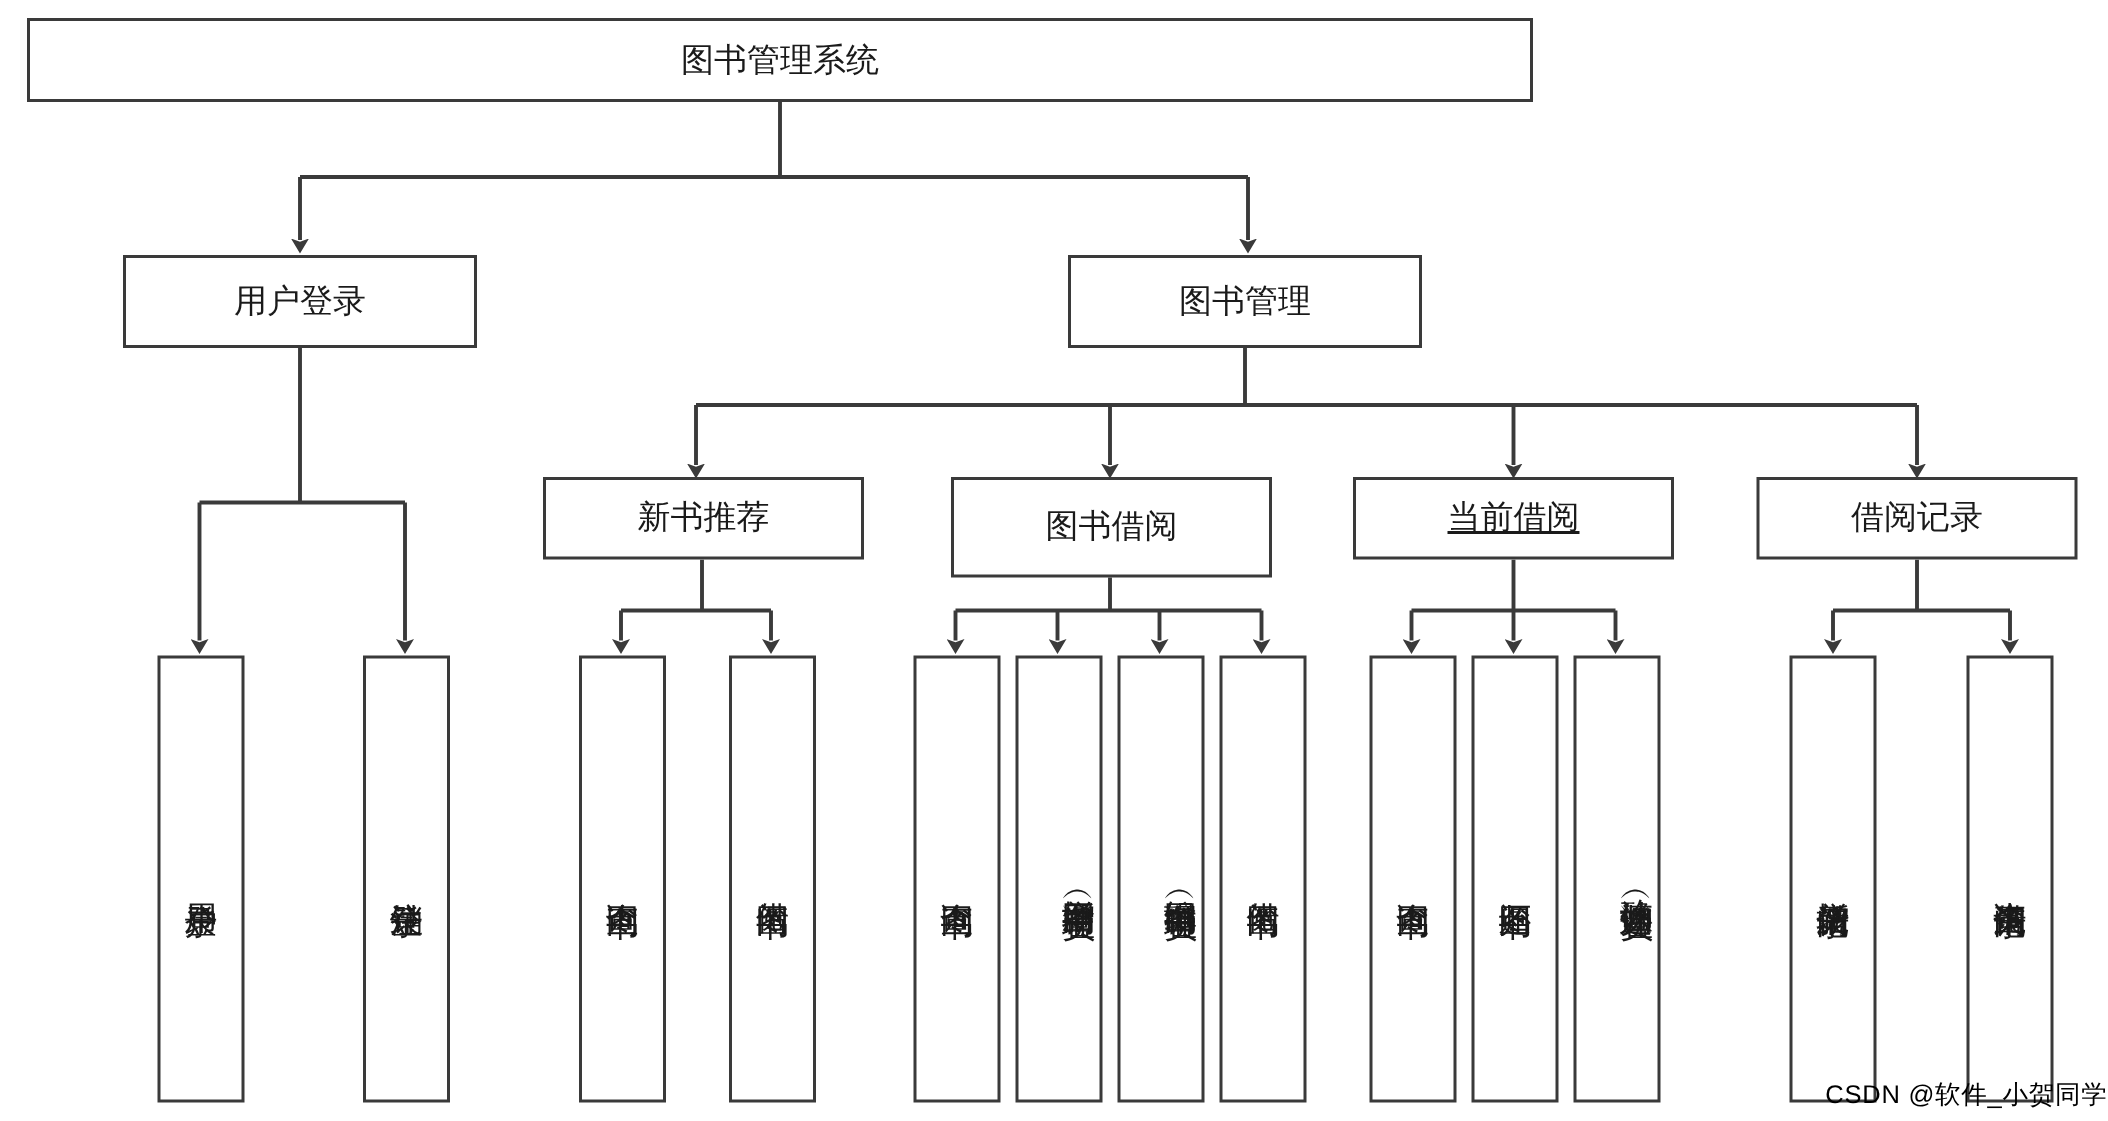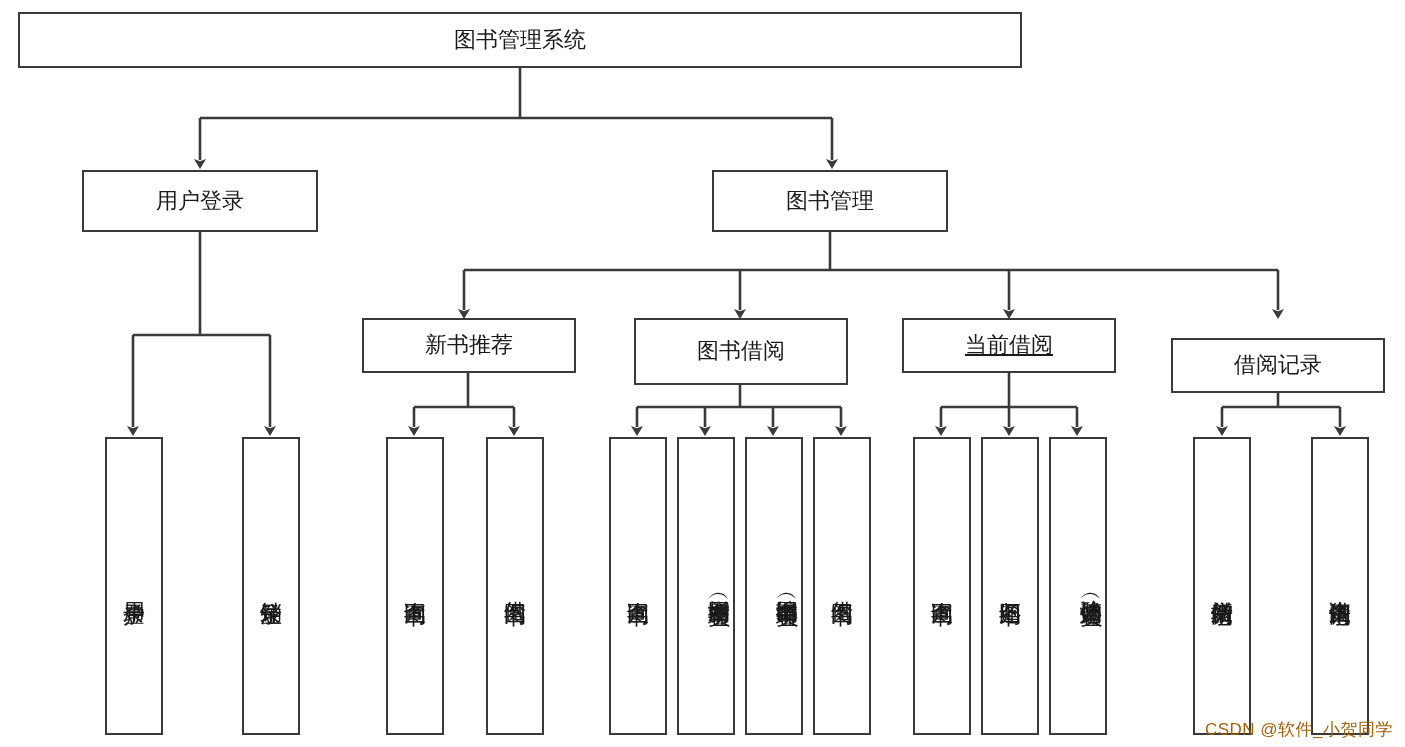--- a/index.html
+++ b/index.html
@@ -31,24 +31,24 @@
     padding-top:6px;
     padding-bottom:6px;
     align-items:flex-start;
     justify-content:center;
     text-align:center;
   }
   .node-v.mid{ align-items:center; }
   svg.links{position:absolute;left:0;top:0;width:1405px;height:747px;pointer-events:none;}
   .watermark{
     position:absolute;
-    right:12px;
+    right:0;
     bottom:6px;
     font-size:17px;
-    color:#a16207;
+    color:#000000;
     white-space:nowrap;
     letter-spacing:0.5px;
   }
 </style>
 </head>
 <body>
 
 <div id="diagram">
 
   <svg class="links" viewBox="0 0 1405 747" xmlns="http://www.w3.org/2000/svg">
@@ -105,21 +105,21 @@
   </svg>
 
   <div class="node node-h" style="left:18px;top:12px;width:1004px;height:56px;">图书管理系统</div>
 
   <div class="node node-h" style="left:82px;top:170px;width:236px;height:62px;">用户登录</div>
   <div class="node node-h" style="left:362px;top:318px;width:214px;height:55px;">新书推荐</div>
 
   <div class="node node-h" style="left:712px;top:170px;width:236px;height:62px;">图书管理</div>
   <div class="node node-h" style="left:634px;top:318px;width:214px;height:67px;">图书借阅</div>
   <div class="node node-h" style="left:902px;top:318px;width:214px;height:55px;text-decoration:underline;">当前借阅</div>
-  <div class="node node-h" style="left:1171px;top:318px;width:214px;height:55px;margin-top:20px;">借阅记录</div>
+  <div class="node node-h" style="left:1171px;top:318px;width:214px;height:55px;">借阅记录</div>
 
   <div class="node node-v mid" style="left:105px;top:437px;width:58px;height:298px;">用户登录</div>
   <div class="node node-v mid" style="left:242px;top:437px;width:58px;height:298px;">注销登录</div>
 
   <div class="node node-v mid" style="left:386px;top:437px;width:58px;height:298px;">查询图书</div>
   <div class="node node-v mid" style="left:486px;top:437px;width:58px;height:298px;">借阅图书</div>
 
   <div class="node node-v mid" style="left:609px;top:437px;width:58px;height:298px;">查询图书</div>
   <div class="node node-v" style="left:677px;top:437px;width:58px;height:298px;">新增图书（管理员）</div>
   <div class="node node-v" style="left:745px;top:437px;width:58px;height:298px;">编辑图书（管理员）</div>

